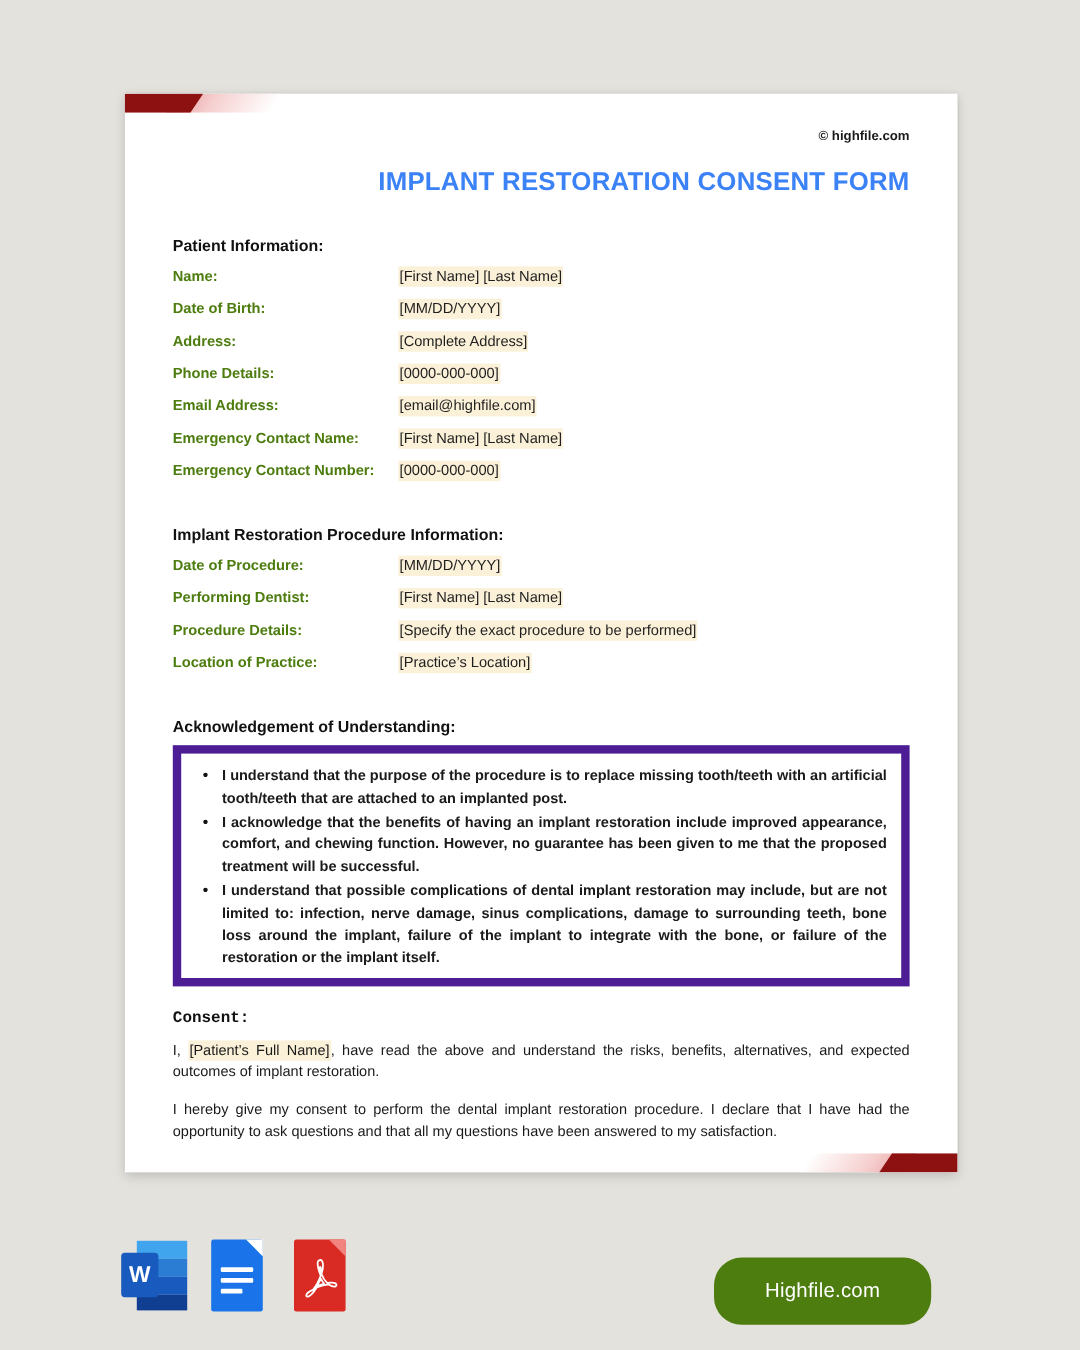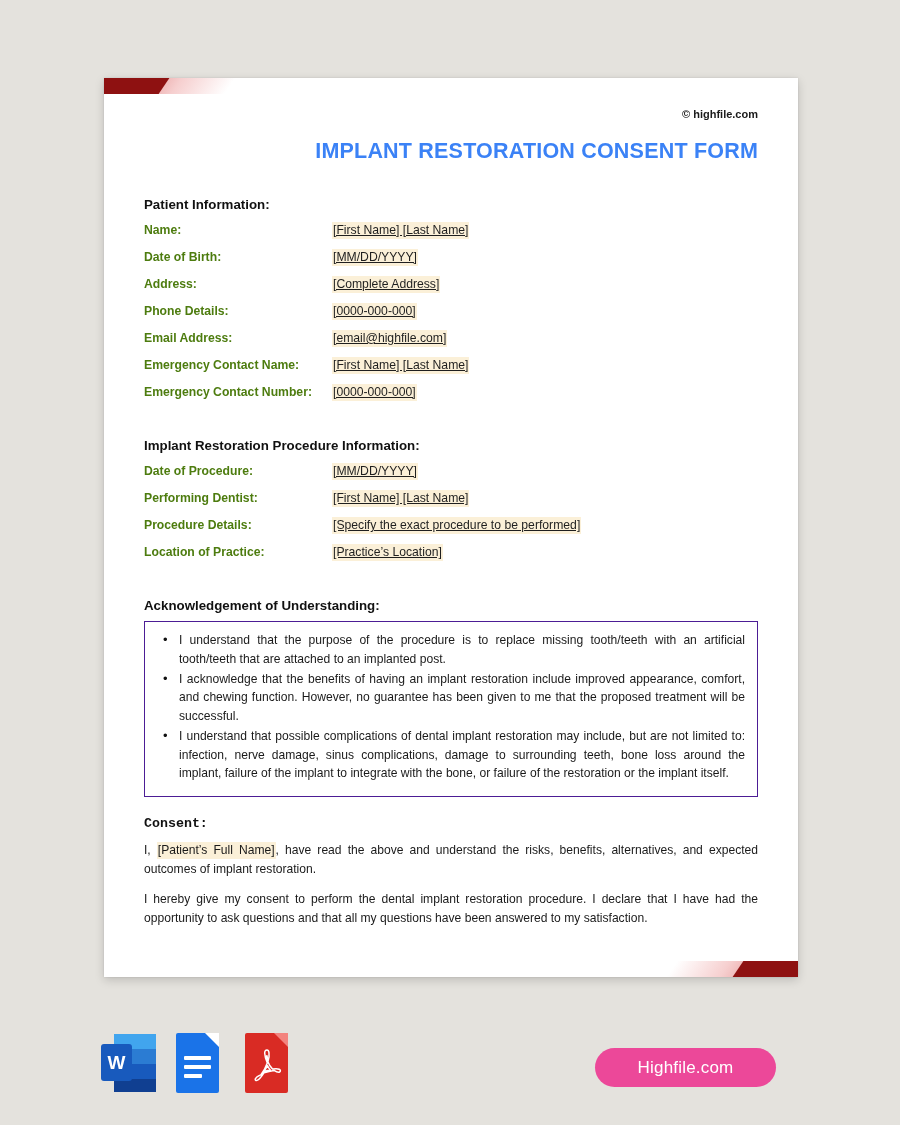--- a/index.html
+++ b/index.html
@@ -101,32 +101,32 @@
     line-height: 1.15;
   }
   .field-label {
     font-weight: bold;
     color: #4d7c0f;
     white-space: nowrap;
     width: 188px;
   }
   .field-value {
     color: #1f1f1f;
-    text-decoration: underline;
   }
   .hl {
     background: #fbf0d8;
     padding: 1px 1px 2px 1px;
   }
 
   
   #ack-box {
-    border: 1px solid #4c1d95;
-    padding: 9px 12px 12px 12px;
+    border: 7px solid #4c1d95;
+    padding: 9px 12px 6px 12px;
     box-sizing: border-box;
+    font-weight: bold;
   }
   #ack-list {
     margin: 0;
     padding: 0 0 0 22px;
     list-style: none;
   }
   #ack-list li {
     position: relative;
     font-size: 12.1px;
     line-height: 1.55;
@@ -229,22 +229,22 @@
   #icon-pdf .p-mark {
     position:absolute; left:12px; top:16px; width:32px; height:34px;
   }
 
   
   #highfile-button {
     position: absolute;
     left: 595px;
     top: 38px;
     width: 181px;
-    height: 39px;
-    background: #ec4899;
+    height: 56px;
+    background: #4d7c0f;
     border-radius: 23px;
     display: flex;
     align-items: center;
     justify-content: center;
     cursor: pointer;
   }
   #highfile-button-label {
     color: #ffffff;
     font-size: 17px;
     letter-spacing: 0.2px;

